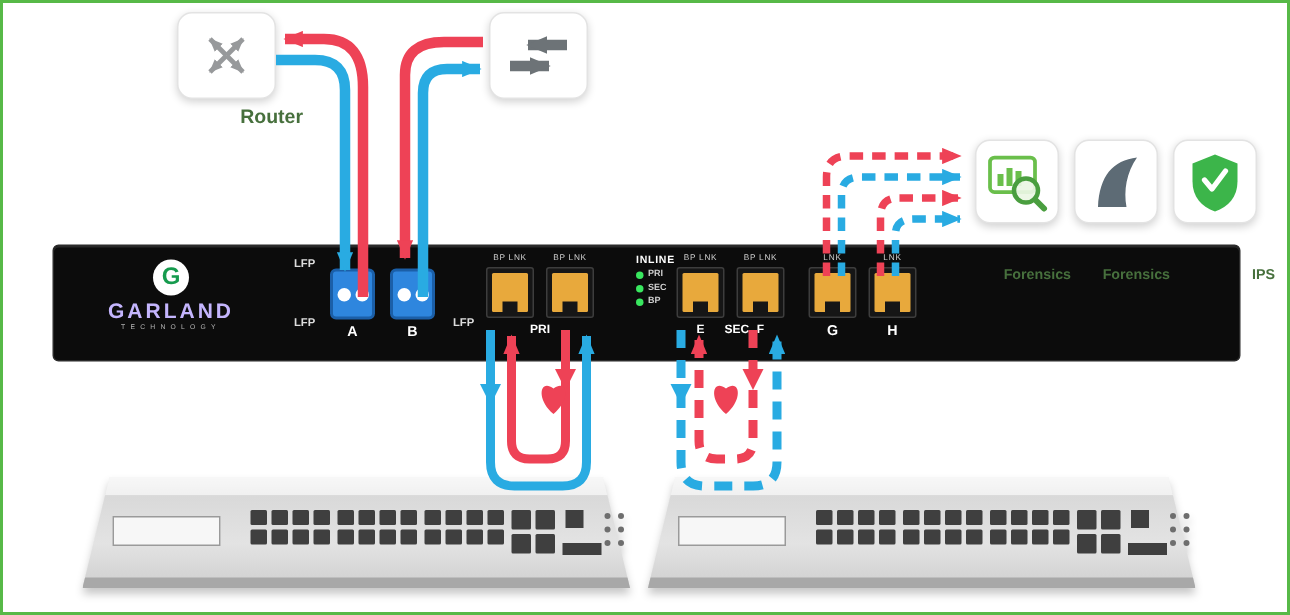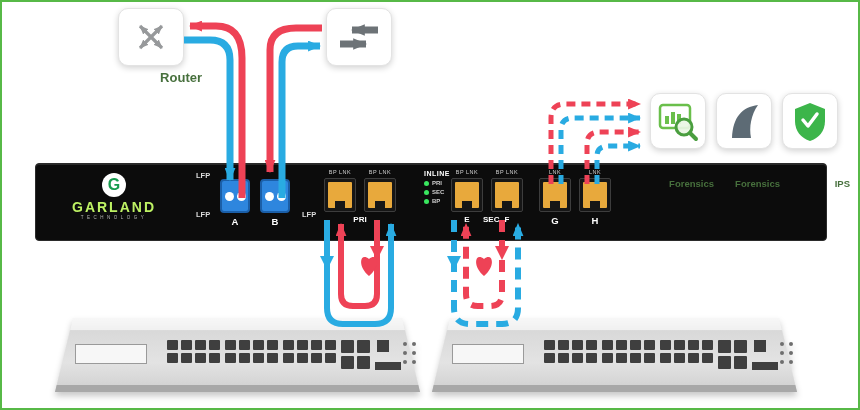--- a/index.html
+++ b/index.html
@@ -16,21 +16,21 @@
     font-weight:bold;z-index:30;}
   .node-label{font-size:13px;}
   .tool-label{font-size:9.5px;margin-top:28px;}
 
   
   .tap{position:absolute;left:35px;top:163px;width:790px;height:76px;background:var(--tap_bg,#0c0c0c);
     border-radius:4px;border:1px solid #2b2b2b;box-shadow:inset 0 1px 0 rgba(255,255,255,.12);z-index:20;}
   .brand{position:absolute;left:18px;top:9px;width:120px;text-align:center;line-height:1;}
   .brand-circle{width:24px;height:24px;border-radius:50%;background:#fff;margin:0 auto 3px auto;
     color:#169b4e;font-weight:bold;font-size:16px;line-height:24px;text-align:center;}
-  .brand-name{color:#bef264;font-size:14px;font-weight:bold;letter-spacing:2px;}
+  .brand-name{color:#c4b5fd;font-size:14px;font-weight:bold;letter-spacing:2px;}
   .brand-sub{color:#b5b5b5;font-size:4.5px;letter-spacing:3.5px;margin-top:2px;}
   .lfp{position:absolute;color:#ddd;font-size:7.5px;font-weight:bold;line-height:1;}
   .fiber{position:absolute;top:15px;width:30px;height:34px;background:var(--fiber,#2e86de);
     border:2px solid #1b5fa8;border-radius:4px;box-sizing:border-box;
     display:flex;align-items:center;justify-content:center;gap:3px;}
   .fdot{width:9px;height:9px;border-radius:50%;background:#fff;}
   .fiber-label{position:absolute;top:52px;width:30px;text-align:center;color:#fff;
     font-size:9.5px;font-weight:bold;}
   .pair{position:absolute;top:4px;width:72px;}
   .tops{display:flex;gap:8px;height:8px;}

